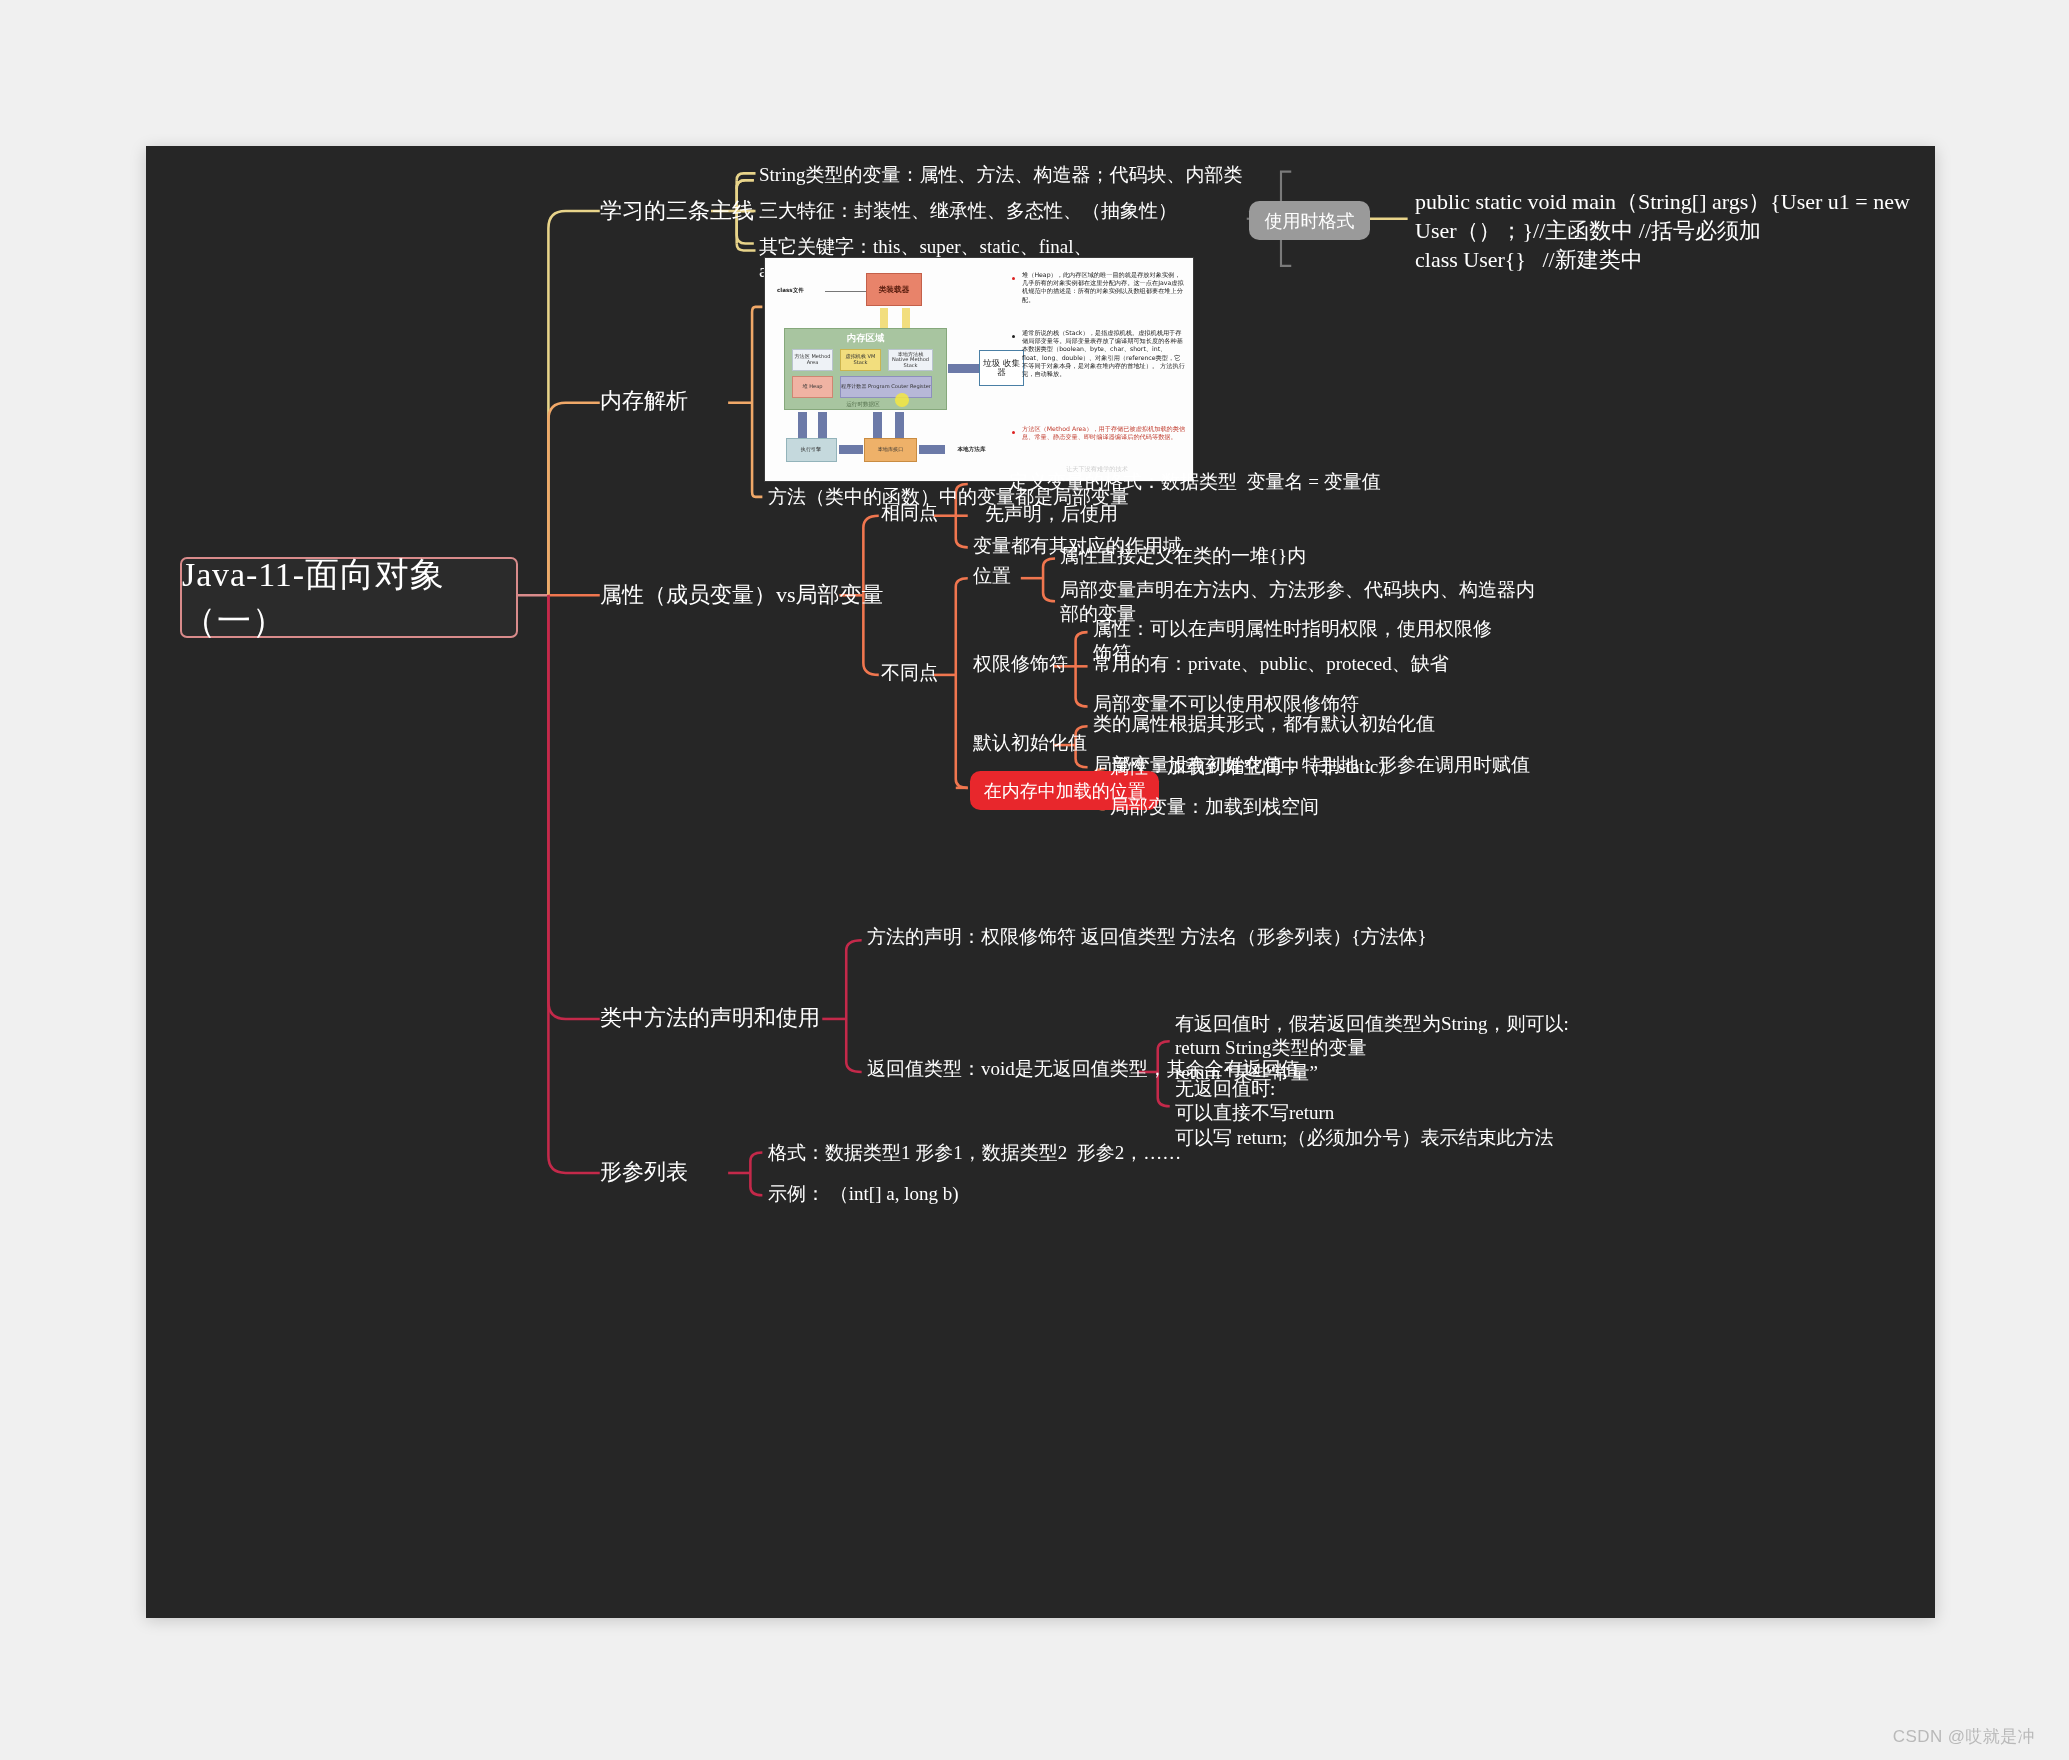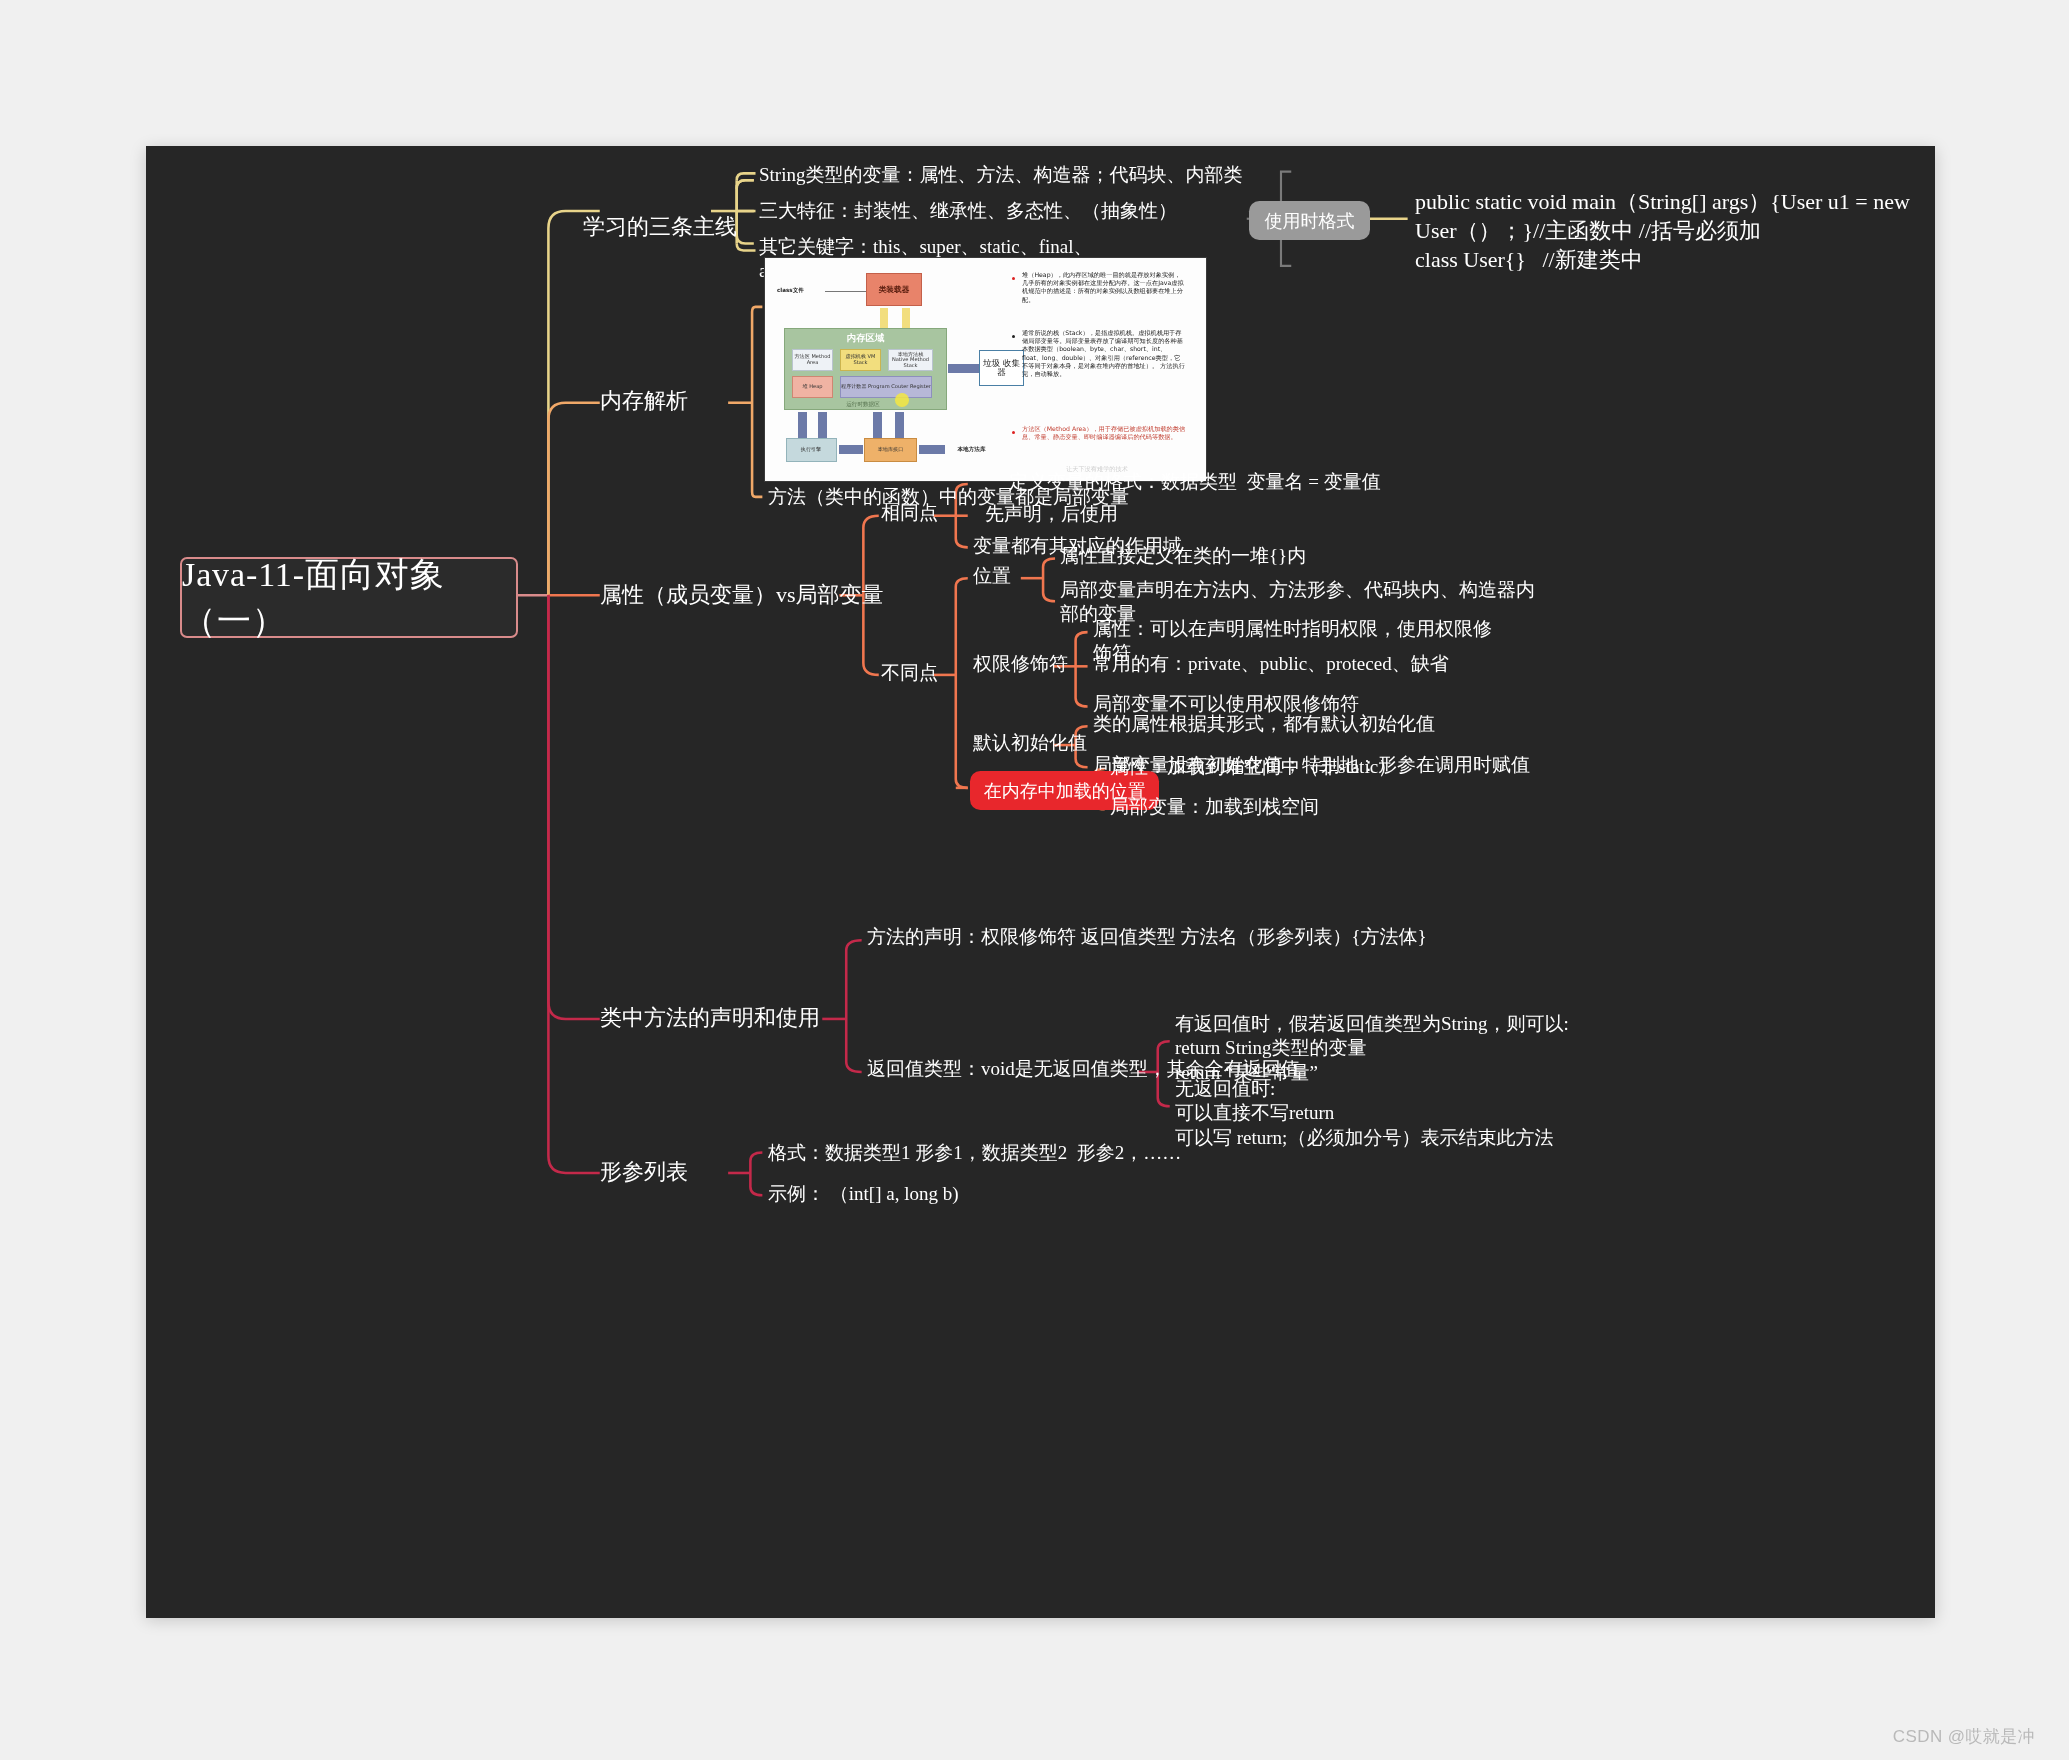--- a/index.html
+++ b/index.html
@@ -72,21 +72,20 @@
     white-space: pre;
     line-height: 1.32;
   }
 
   
   .mem-img {
     position: absolute;
     background: #b91c1c;
     border: 0.9px solid #3a3a3a;
     overflow: hidden;
-    padding-left: 13px;
   }
   .mem-inner { position: absolute; left:0; top:0; right:0; bottom:0; background:#fdfdfd; }
   .mbox {
     position: absolute;
     box-sizing: border-box;
     display: flex;
     align-items: center;
     justify-content: center;
     text-align: center;
     font-family: "DejaVu Sans", sans-serif;
@@ -221,21 +220,21 @@
       <g fill="none" stroke="#c4294a" stroke-width="3">
         <path d="M680,1200 L706,1200"></path>
         <path d="M720,1176 Q706,1176 706,1186 L706,1216 Q706,1226 720,1226"></path>
       </g>
     </svg>
 
     <div class="root-box" style="left:34px; top:411px; width:334px; height:77px;">
       <span>Java-11-面向对象（一）</span>
     </div>
 
-    <div class="node l1" style="left:437px; top:51px;margin-top:16px;">学习的三条主线</div>
+    <div class="node l1" style="left:454px; top:51px;">学习的三条主线</div>
 
     <div class="node l2" style="left:613px; top:17px;">String类型的变量：属性、方法、构造器；代码块、内部类</div>
     <div class="node l2" style="left:613px; top:53px;">三大特征：封装性、继承性、多态性、（抽象性）</div>
     <div class="node l2" style="left:613px; top:89px;">其它关键字：this、super、static、final、
 abstract、interface、package、import</div>
 
     <div class="pill-gray" style="left:1103px; top:55px;">使用时格式</div>
 
     <div class="code" style="left:1269px; top:41px;">public static void main（String[] args）{User u1 = new
 User（）；}//主函数中 //括号必须加

